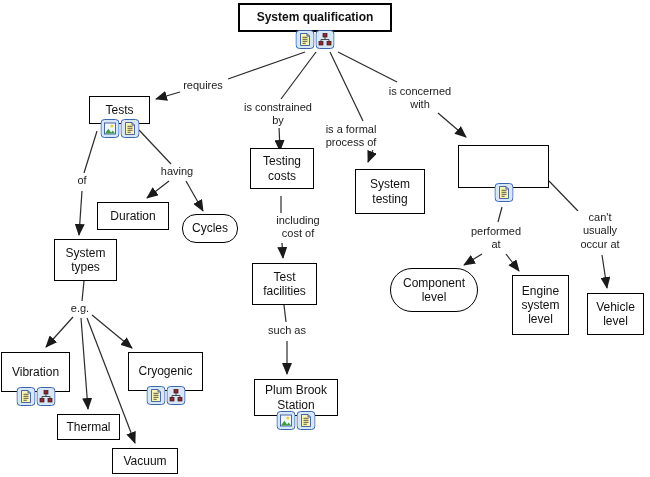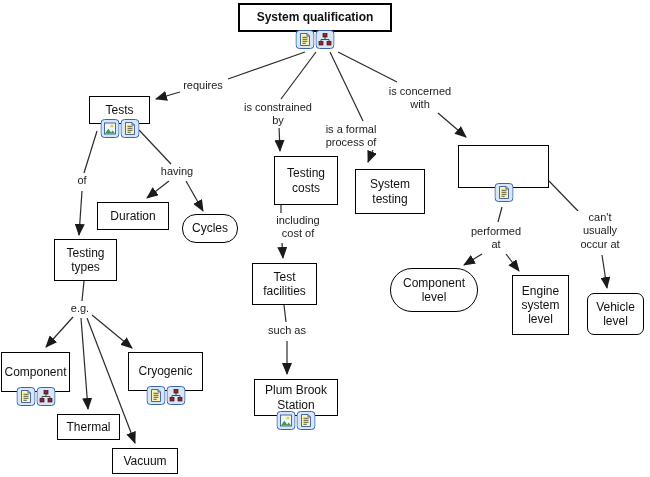--- a/index.html
+++ b/index.html
@@ -19,28 +19,28 @@
   
   #n-root{left:238px;top:3px;width:154px;height:29px;}
   #n-tests{left:89px;top:96px;width:61px;height:28px;}
   #n-duration{left:97px;top:202px;width:72px;height:28px;}
   #n-cycles{left:182px;top:214px;width:56px;height:29px;border-radius:14px;}
   #n-various{left:54px;top:239px;width:63px;height:42px;}
   #n-vibration{left:1px;top:352px;width:69px;height:40px;}
   #n-thermal{left:57px;top:414px;width:63px;height:26px;}
   #n-vacuum{left:112px;top:448px;width:66px;height:26px;}
   #n-cryogenic{left:128px;top:352px;width:75px;height:39px;}
-  #n-testingcosts{left:250px;top:156px;width:64px;height:49px;margin-left:24px;}
+  #n-testingcosts{left:250px;top:148px;width:64px;height:41px;}
   #n-testfacilities{left:252px;top:263px;width:65px;height:42px;}
   #n-plumbrook{left:254px;top:379px;width:84px;height:37px;text-align:center;}
   #n-systemtesting{left:355px;top:169px;width:70px;height:45px;}
   #n-level{left:458px;top:145px;width:91px;height:43px;}
   #n-component{left:390px;top:268px;width:88px;height:44px;border-radius:22px;}
   #n-engine{left:512px;top:275px;width:57px;height:60px;}
-  #n-vehicle{left:587px;top:293px;width:57px;height:42px;border-radius:7px;}
+  #n-vehicle{left:587px;top:293px;width:57px;height:42px;}
   
   #l-requires{left:203px;top:79px;}
   #l-constrained{left:278px;top:101px;width:80px;}
   #l-formal{left:351px;top:123px;width:74px;}
   #l-concerned{left:420px;top:85px;width:78px;}
   #l-of{left:82px;top:174px;}
   #l-having{left:177px;top:165px;}
   #l-eg{left:80px;top:302px;}
   #l-including{left:298px;top:214px;width:60px;text-align:center;}
   #l-suchas{left:287px;top:324px;}
@@ -148,25 +148,25 @@
 
   <div class="node" id="n-duration">
     <span>Duration</span>
   </div>
 
   <div class="node" id="n-cycles">
     <span>Cycles</span>
   </div>
 
   <div class="node" id="n-various">
-    <span>Testing types</span>
+    <span>System types</span>
   </div>
 
   <div class="node" id="n-vibration">
-    <span>Component</span>
+    <span>Vibration</span>
     <span class="icons">
       <svg class="ric" width="19" height="19">
           <use href="#sym-doc"></use>
         </svg>
       <svg class="ric" width="19" height="19">
           <use href="#sym-tree"></use>
         </svg>
     </span>
   </div>
 

